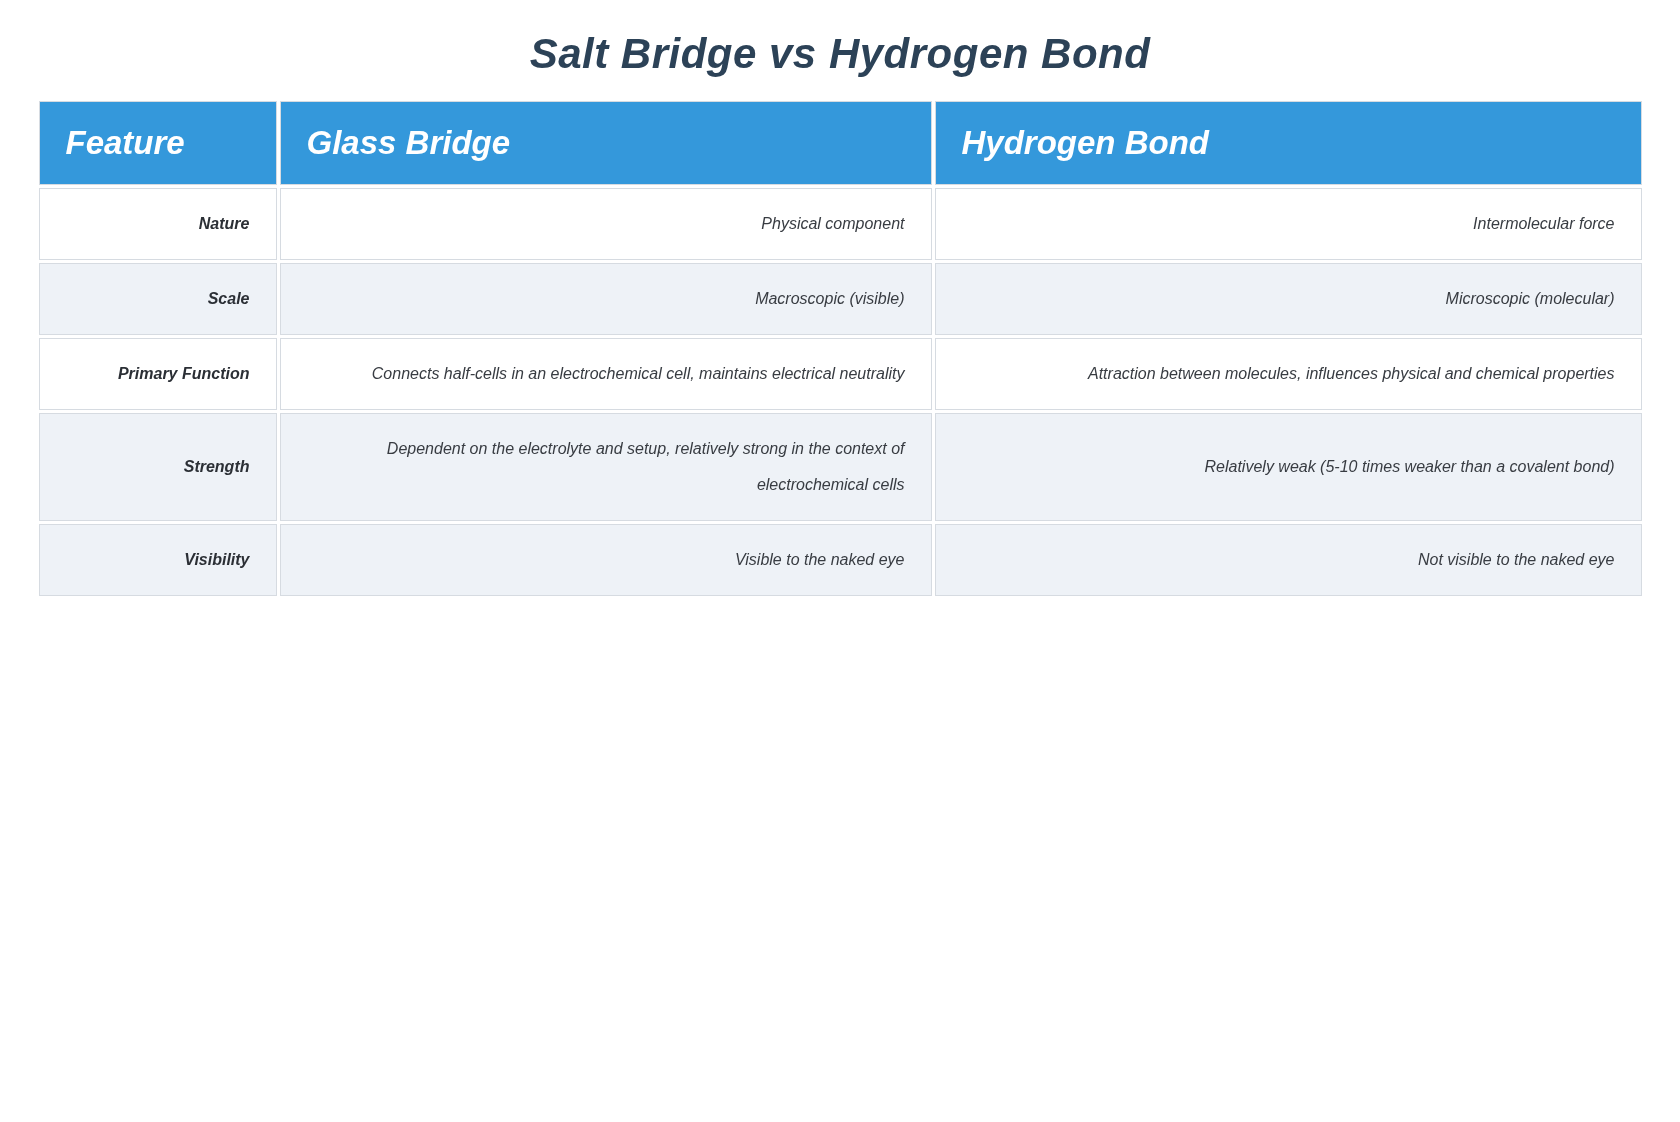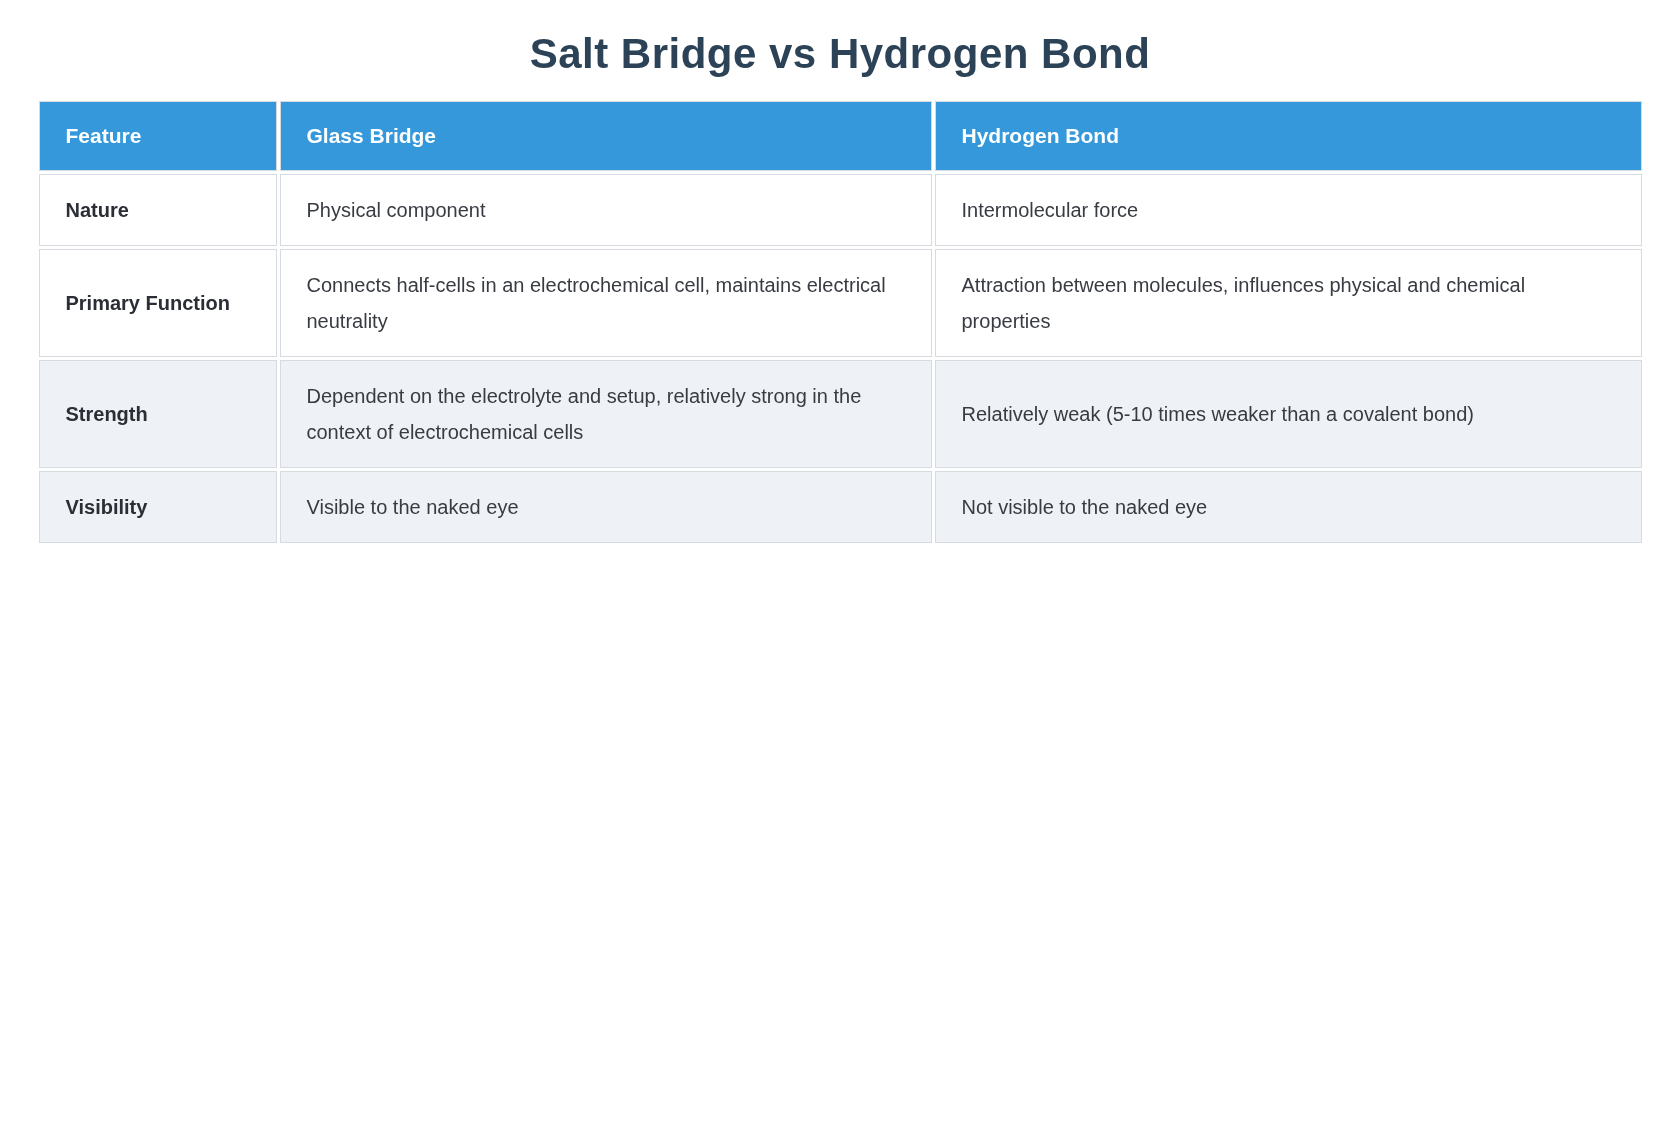--- a/index.html
+++ b/index.html
@@ -7,20 +7,21 @@
     padding: 0;
     background: #ffffff;
     font-family: "Liberation Sans", "DejaVu Sans", sans-serif;
   }
   .page {
     width: 1680px;
     height: 816px;
     background: #ffffff;
     box-sizing: border-box;
     overflow: hidden;
+    font-style: italic;
   }
   .page-title {
     margin: 0;
     padding: 30px 0 20px 0;
     text-align: center;
     font-size: 42px;
     font-weight: 700;
     color: #2c4257;
     letter-spacing: 0.5px;
   }
@@ -38,30 +39,31 @@
   th, td {
     border: 1px solid #d6dbe1;
     vertical-align: middle;
     text-align: left;
     box-sizing: border-box;
     word-wrap: break-word;
   }
   th {
     background: #3498db;
     color: #ffffff;
-    font-size: 21px;
+    font-size: 33px;
     font-weight: 700;
     padding: 22px 26px;
   }
   td {
-    font-size: 20px;
+    font-size: 16px;
     line-height: 36px;
     color: #383c42;
     padding: 17px 26px;
     background: #ffffff;
+    text-align: right;
   }
   tr.alt td { background: #eef2f7; }
   td.feature-cell {
     font-weight: 700;
     color: #2b2f35;
   }
 </style>
 </head>
 <body>
 
@@ -81,20 +83,25 @@
         <th>Glass Bridge</th>
         <th>Hydrogen Bond</th>
       </tr>
     </thead>
     <tbody>
       <tr>
         <td class="feature-cell">Nature</td>
         <td>Physical component</td>
         <td>Intermolecular force</td>
       </tr>
+      <tr class="alt">
+        <td class="feature-cell">Scale</td>
+        <td>Macroscopic (visible)</td>
+        <td>Microscopic (molecular)</td>
+      </tr>
       <tr>
         <td class="feature-cell">Primary Function</td>
         <td>Connects half-cells in an electrochemical cell, maintains electrical neutrality</td>
         <td>Attraction between molecules, influences physical and chemical properties</td>
       </tr>
       <tr class="alt">
         <td class="feature-cell">Strength</td>
         <td>Dependent on the electrolyte and setup, relatively strong in the context of electrochemical cells</td>
         <td>Relatively weak (5-10 times weaker than a covalent bond)</td>
       </tr>

